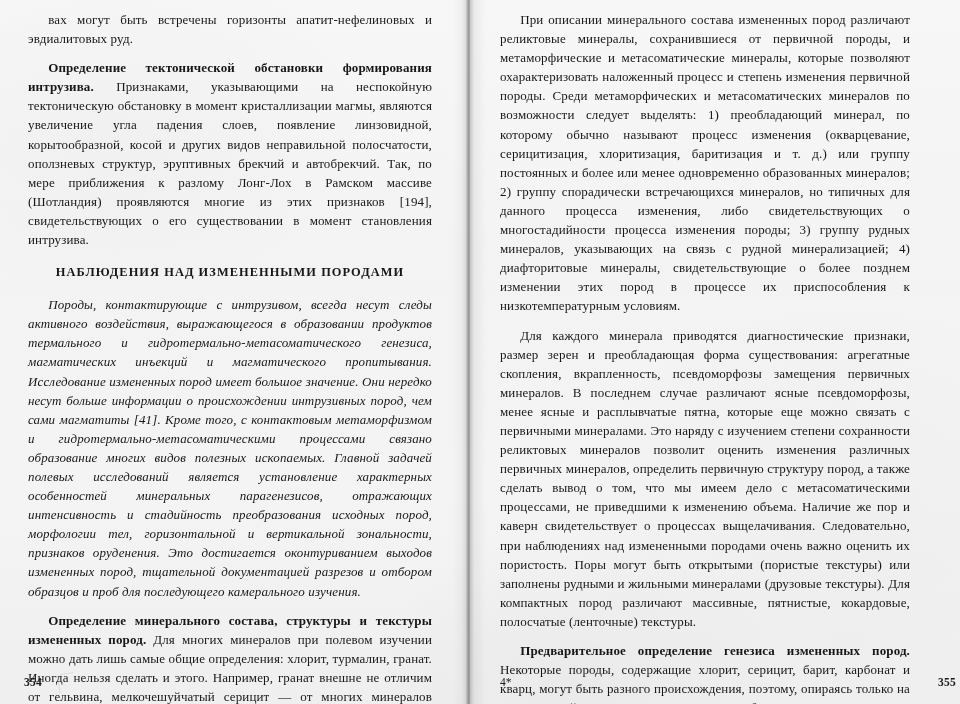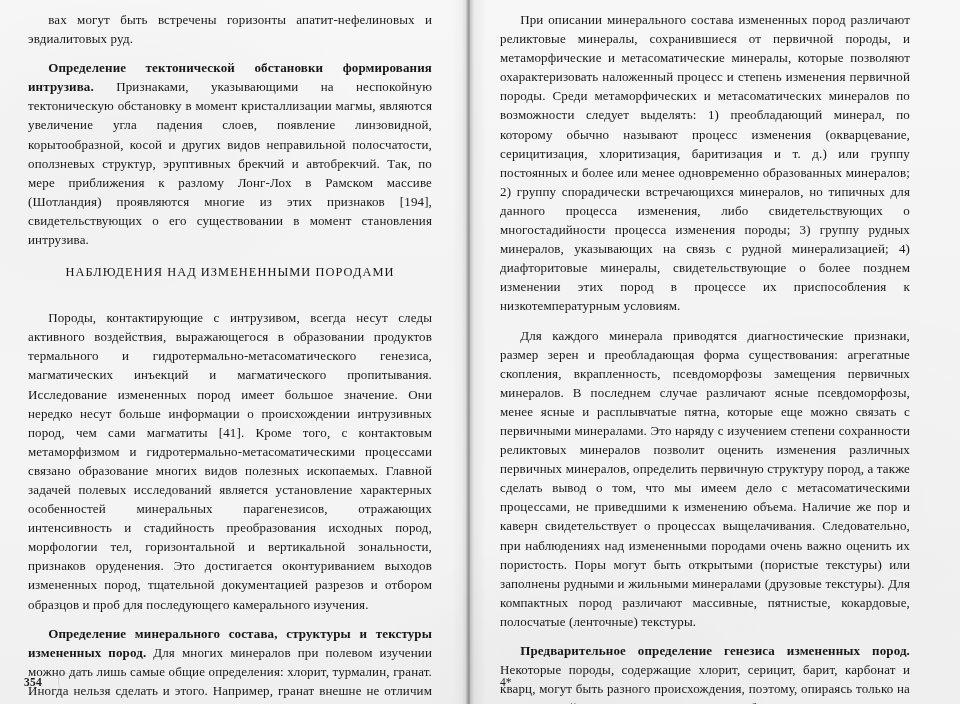--- a/index.html
+++ b/index.html
@@ -46,21 +46,20 @@
         rgba(0,0,0,0.16) 55%,
         rgba(0,0,0,0.05) 66%,
         rgba(0,0,0,0.00) 100%);
     pointer-events: none;
   }
 
   .page-half {
     position: absolute;
     top: 0;
     height: 704px;
-    padding-left: 44px;
   }
 
   .page-left  { left: 0;     width: 470px; }
   .page-right { left: 470px; width: 508px; }
 
   .text-column {
     position: absolute;
     top: 10px;
   }
 
@@ -81,29 +80,29 @@
   .para + .para { margin-top: 10px; }
 
   .para b,
   .lead {
     font-weight: bold;
   }
 
   .section-heading {
     margin: 0;
     font-size: 12.4px;
-    font-weight: normal;
+    font-weight: bold;
     letter-spacing: 0.085em;
     text-align: center;
     text-indent: 0;
     line-height: 17px;
   }
 
   .gap-before-heading { margin-top: 15px; }
-  .gap-after-heading  { margin-top: 27px; }
+  .gap-after-heading  { margin-top: 14px; font-style: italic; }
   .gap-before-heading-2 { margin-top: 16px; }
   .gap-after-heading-2  { margin-top: 13px; }
 
   
   .folio {
     position: absolute;
     bottom: 16px;
     font-size: 11.5px;
     font-weight: bold;
     letter-spacing: 0.02em;

